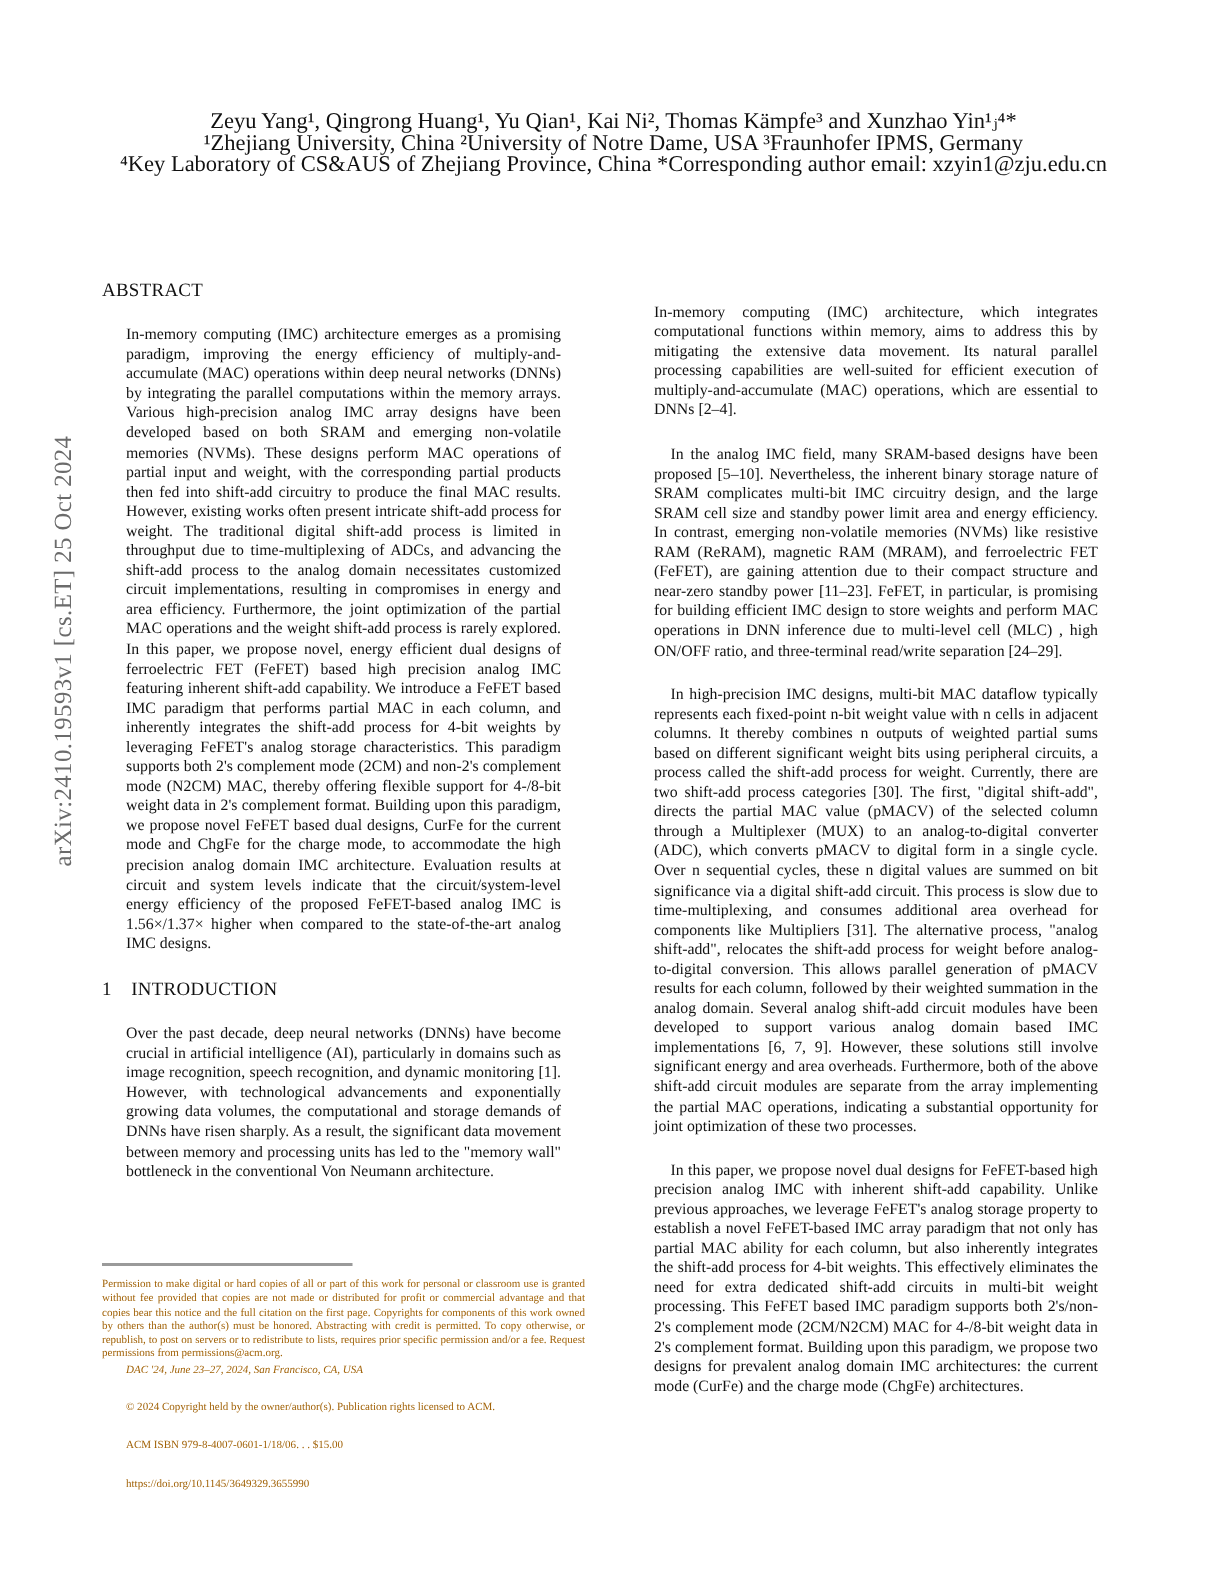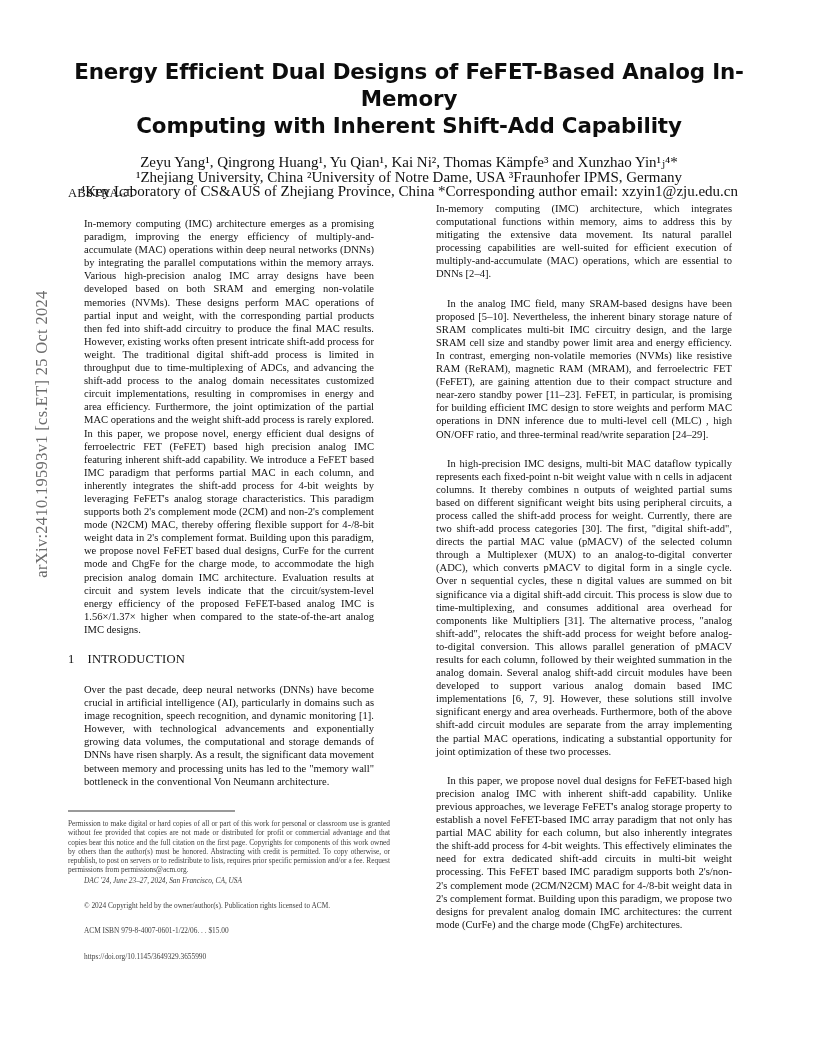--- a/index.html
+++ b/index.html
@@ -92,23 +92,23 @@
   }
   .para + .para { text-indent: 11px; }
   .para.indent { text-indent: 11px; }
 
   .gap-before { margin-top: 12px; }
 
   
   .footnote {
     position: absolute;
     left: 68px;
-    top: 810px;
+    top: 842px;
     width: 322px;
-    color: #404040;
+    color: #a16207;
   }
   .foot-rule {
     width: 167px;
     height: 2px;
     background: #9a9a9a;
     margin: 0 0 7px 0;
   }
   .foot-text {
     font-size: 7.35px;
     line-height: 9.25px;
@@ -125,24 +125,20 @@
   .foot-conf { margin-top: 1px; }
 </style>
 </head>
 <body>
 
 <div class="page">
 
   <div class="arxiv-stamp">arXiv:2410.19593v1  [cs.ET]  25 Oct 2024</div>
 
   <div class="title-block">
-    <h1 class="paper-title">
-      <span class="tline">Energy Efficient Dual Designs of FeFET-Based Analog In-Memory</span>
-      <span class="tline">Computing with Inherent Shift-Add Capability</span>
-    </h1>
     <div class="authors">
       <span class="aline">Zeyu Yang¹, Qingrong Huang¹, Yu Qian¹, Kai Ni², Thomas Kämpfe³ and Xunzhao Yin¹ⱼ⁴*</span>
       <span class="aline">¹Zhejiang University, China ²University of Notre Dame, USA ³Fraunhofer IPMS, Germany</span>
       <span class="aline">⁴Key Laboratory of CS&amp;AUS of Zhejiang Province, China *Corresponding author email: xzyin1@zju.edu.cn</span>
     </div>
   </div>
 
   <div class="col col-left">
     <h2 class="sec-head">ABSTRACT</h2>
     <p class="para">In-memory computing (IMC) architecture emerges as a promising paradigm, improving the energy efficiency of multiply-and-accumulate (MAC) operations within deep neural networks (DNNs) by integrating the parallel computations within the memory arrays. Various high-precision analog IMC array designs have been developed based on both SRAM and emerging non-volatile memories (NVMs). These designs perform MAC operations of partial input and weight, with the corresponding partial products then fed into shift-add circuitry to produce the final MAC results. However, existing works often present intricate shift-add process for weight. The traditional digital shift-add process is limited in throughput due to time-multiplexing of ADCs, and advancing the shift-add process to the analog domain necessitates customized circuit implementations, resulting in compromises in energy and area efficiency. Furthermore, the joint optimization of the partial MAC operations and the weight shift-add process is rarely explored. In this paper, we propose novel, energy efficient dual designs of ferroelectric FET (FeFET) based high precision analog IMC featuring inherent shift-add capability. We introduce a FeFET based IMC paradigm that performs partial MAC in each column, and inherently integrates the shift-add process for 4-bit weights by leveraging FeFET's analog storage characteristics. This paradigm supports both 2's complement mode (2CM) and non-2's complement mode (N2CM) MAC, thereby offering flexible support for 4-/8-bit weight data in 2's complement format. Building upon this paradigm, we propose novel FeFET based dual designs, CurFe for the current mode and ChgFe for the charge mode, to accommodate the high precision analog domain IMC architecture. Evaluation results at circuit and system levels indicate that the circuit/system-level energy efficiency of the proposed FeFET-based analog IMC is 1.56×/1.37× higher when compared to the state-of-the-art analog IMC designs.</p>
@@ -158,17 +154,17 @@
     <p class="para indent">In the analog IMC field, many SRAM-based designs have been proposed [5–10]. Nevertheless, the inherent binary storage nature of SRAM complicates multi-bit IMC circuitry design, and the large SRAM cell size and standby power limit area and energy efficiency. In contrast, emerging non-volatile memories (NVMs) like resistive RAM (ReRAM), magnetic RAM (MRAM), and ferroelectric FET (FeFET), are gaining attention due to their compact structure and near-zero standby power [11–23]. FeFET, in particular, is promising for building efficient IMC design to store weights and perform MAC operations in DNN inference due to multi-level cell (MLC) , high ON/OFF ratio, and three-terminal read/write separation [24–29].</p>
     <p class="para indent">In high-precision IMC designs, multi-bit MAC dataflow typically represents each fixed-point n-bit weight value with n cells in adjacent columns. It thereby combines n outputs of weighted partial sums based on different significant weight bits using peripheral circuits, a process called the shift-add process for weight. Currently, there are two shift-add process categories [30]. The first, "digital shift-add", directs the partial MAC value (pMACV) of the selected column through a Multiplexer (MUX) to an analog-to-digital converter (ADC), which converts pMACV to digital form in a single cycle. Over n sequential cycles, these n digital values are summed on bit significance via a digital shift-add circuit. This process is slow due to time-multiplexing, and consumes additional area overhead for components like Multipliers [31]. The alternative process, "analog shift-add", relocates the shift-add process for weight before analog-to-digital conversion. This allows parallel generation of pMACV results for each column, followed by their weighted summation in the analog domain.  Several analog shift-add circuit modules have been developed to support various analog domain based IMC implementations [6, 7, 9]. However, these solutions still involve significant energy and area overheads. Furthermore, both of the above shift-add circuit modules are separate from the array implementing the partial MAC operations, indicating a substantial opportunity for joint optimization of these two processes.</p>
     <p class="para indent">In this paper, we propose novel dual designs for FeFET-based high precision analog IMC with inherent shift-add capability. Unlike previous approaches, we leverage FeFET's analog storage property to establish a novel FeFET-based IMC array paradigm that not only has partial MAC ability for each column, but also inherently integrates the shift-add process for 4-bit weights. This effectively eliminates the need for extra dedicated shift-add circuits in multi-bit weight processing. This FeFET based IMC paradigm supports both 2's/non-2's complement mode (2CM/N2CM) MAC for 4-/8-bit weight data in 2's complement format. Building upon this paradigm, we propose two designs for prevalent analog domain IMC architectures: the current mode (CurFe) and the charge mode (ChgFe) architectures.</p>
   </div>
 
   <div class="footnote">
     <div class="foot-rule"></div>
     <p class="foot-text">Permission to make digital or hard copies of all or part of this work for personal or classroom use is granted without fee provided that copies are not made or distributed for profit or commercial advantage and that copies bear this notice and the full citation on the first page. Copyrights for components of this work owned by others than the author(s) must be honored. Abstracting with credit is permitted. To copy otherwise, or republish, to post on servers or to redistribute to lists, requires prior specific permission and/or a fee. Request permissions from permissions@acm.org.</p>
     <p class="foot-line italic foot-conf">DAC '24, June 23–27, 2024, San Francisco, CA, USA</p>
     <p class="foot-line">© 2024 Copyright held by the owner/author(s). Publication rights licensed to ACM.</p>
-    <p class="foot-line">ACM ISBN 979-8-4007-0601-1/22/06. . . $15.00</p>
+    <p class="foot-line">ACM ISBN 979-8-4007-0601-1/18/06. . . $15.00</p>
     <p class="foot-line">https://doi.org/10.1145/3649329.3655990</p>
   </div>
 
 </div>
 
 </body></html>

